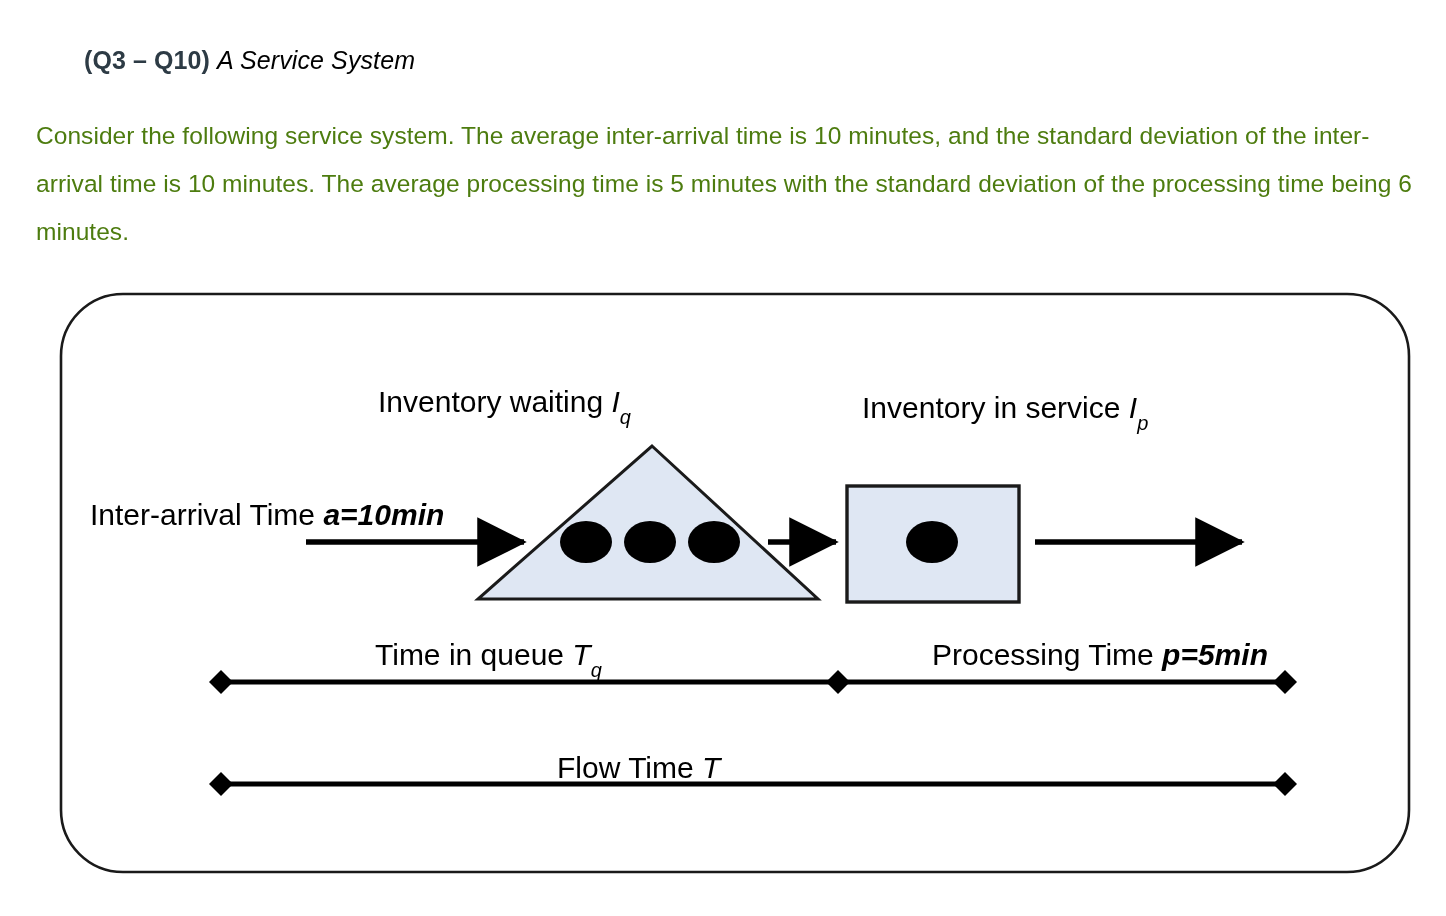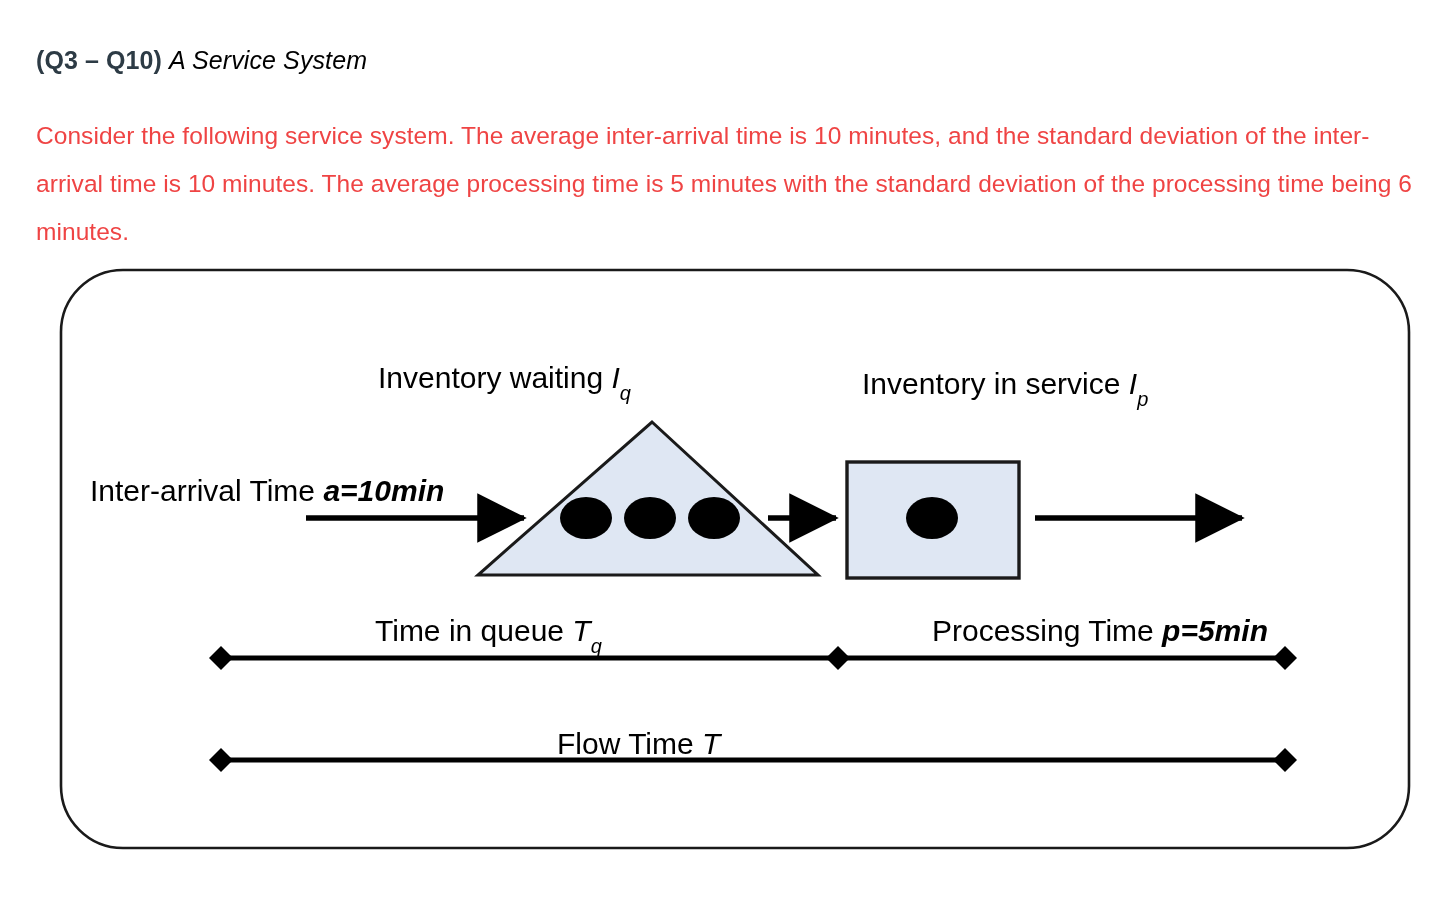--- a/index.html
+++ b/index.html
@@ -22,44 +22,45 @@
     left: 36px;
     top: 42px;
     font-size: 25px;
     line-height: 36px;
     letter-spacing: 0.1px;
     white-space: nowrap;
   }
   #question-heading .q-range {
     font-weight: 700;
     color: #2d3b45;
+    margin-left: 48px;
   }
   #question-heading .q-title {
     font-style: italic;
     font-weight: 400;
     color: #000000;
   }
 
   
   #question-body {
     position: absolute;
     left: 36px;
     top: 112px;
     width: 1390px;
     font-size: 24.5px;
     line-height: 48px;
-    color: #ef4444;
+    color: #4d7c0f;
     letter-spacing: 0.05px;
   }
 
   
   #diagram-wrap {
     position: absolute;
     left: 0px;
-    top: 256px;
+    top: 280px;
     width: 1446px;
     height: 620px;
   }
   #diagram-svg {
     display: block;
   }
 
   .dg-label {
     font-family: "Liberation Sans", sans-serif;
     fill: #000000;

